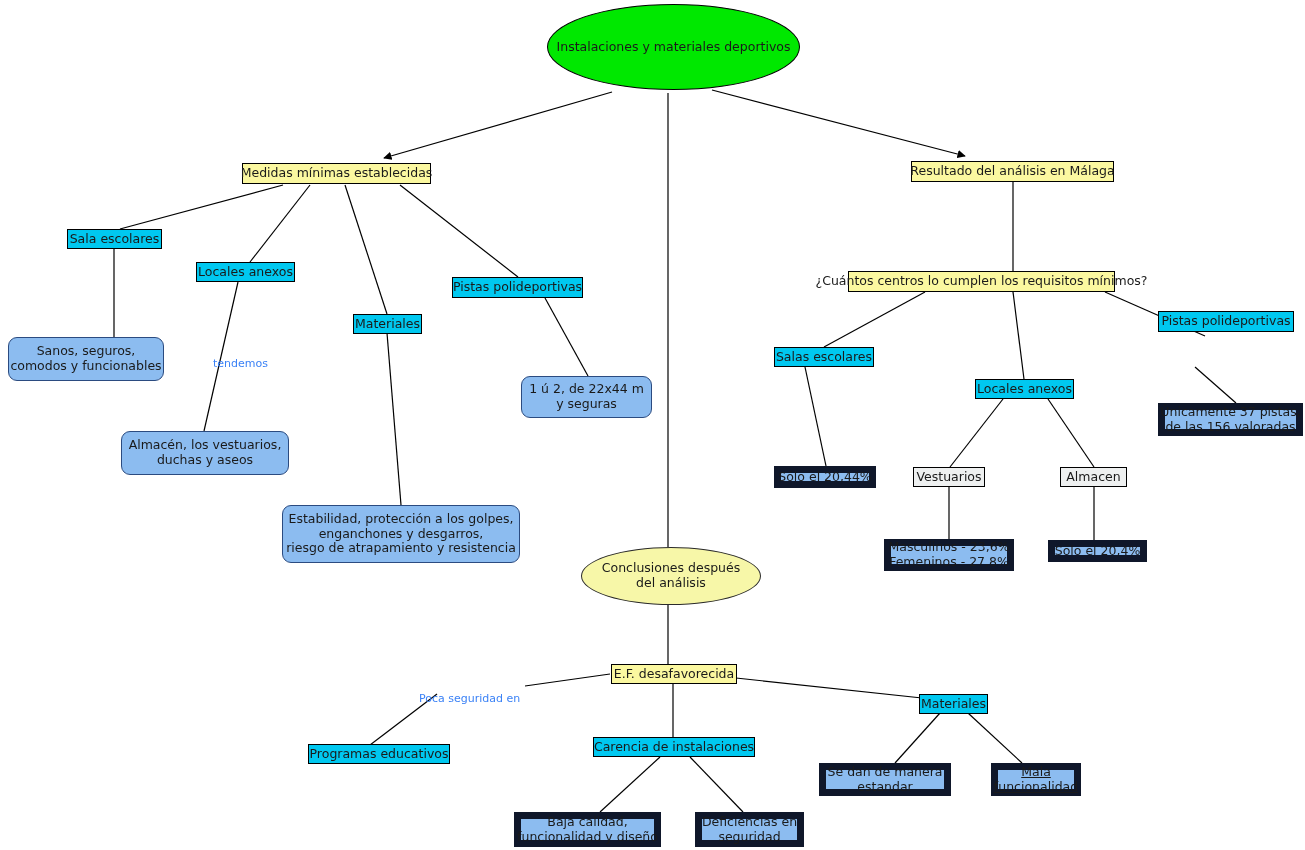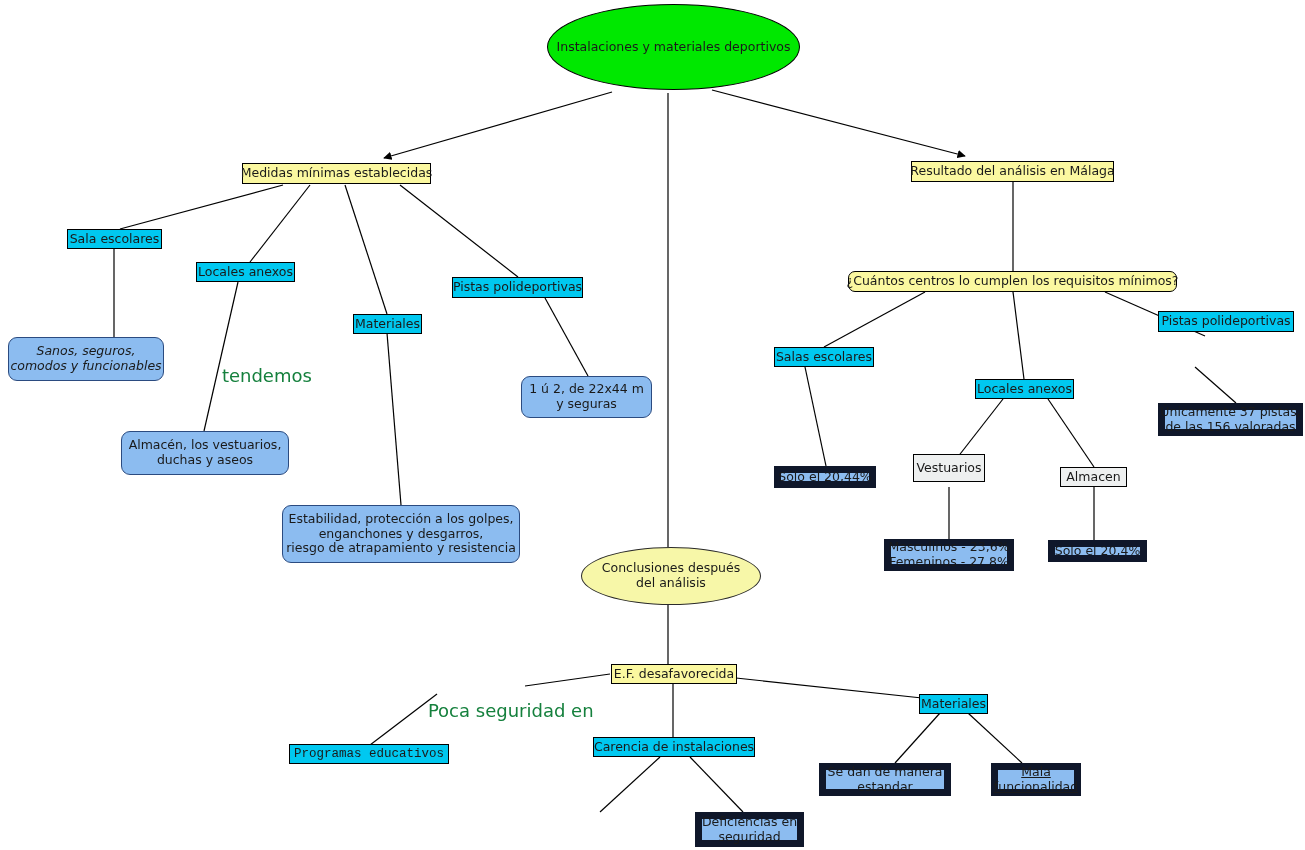--- a/index.html
+++ b/index.html
@@ -78,22 +78,22 @@
   .n-white {
     background: #eef0f0;
     border: 1px solid #000000;
     font-size: 12.5px;
     padding: 1px 5px;
   }
   .edge-label {
     position: absolute;
     background: transparent;
     font-family: "DejaVu Sans", sans-serif;
-    font-size: 18px;
-    color: #15803d;
+    font-size: 11px;
+    color: #3b82f6;
     white-space: pre;
     z-index: 3;
   }
 </style>
 </head>
 <body>
 
 <div id="canvas">
 
   <svg id="edges" viewBox="0 0 1305 850" xmlns="http://www.w3.org/2000/svg">
@@ -173,21 +173,21 @@
   </div>
 
   <div class="node n-cyan" style="left:353px; top:314px; width:69px; height:20px;">
     <span>Materiales</span>
   </div>
 
   <div class="node n-cyan" style="left:452px; top:277px; width:131px; height:21px;">
     <span>Pistas polideportivas</span>
   </div>
 
-  <div class="node n-blue-round" style="left:8px; top:337px; width:156px; height:44px;font-style:italic;">
+  <div class="node n-blue-round" style="left:8px; top:337px; width:156px; height:44px;">
     <span>Sanos, seguros,
 comodos y funcionables</span>
   </div>
 
   <div class="node n-blue-round" style="left:282px; top:505px; width:238px; height:58px;">
     <span>Estabilidad, protección a los golpes,
 enganchones y desgarros,
 riesgo de atrapamiento y resistencia</span>
   </div>
 
@@ -198,41 +198,41 @@
 
   <div class="node n-blue-round" style="left:521px; top:376px; width:131px; height:42px;">
     <span>1 ú 2, de 22x44 m
 y seguras</span>
   </div>
 
   <div class="node n-yellow" style="left:911px; top:161px; width:203px; height:21px;">
     <span>Resultado del análisis en Málaga</span>
   </div>
 
-  <div class="node n-yellow" style="left:848px; top:271px; width:329px; height:21px;border-radius:7px;">
+  <div class="node n-yellow" style="left:848px; top:271px; width:267px; height:21px;">
     <span>¿Cuántos centros lo cumplen los requisitos mínimos?</span>
   </div>
 
   <div class="node n-cyan" style="left:774px; top:347px; width:100px; height:20px;">
     <span>Salas escolares</span>
   </div>
 
   <div class="node n-cyan" style="left:975px; top:379px; width:99px; height:20px;">
     <span>Locales anexos</span>
   </div>
 
   <div class="node n-cyan" style="left:1158px; top:311px; width:136px; height:21px;">
     <span>Pistas polideportivas</span>
   </div>
 
   <div class="node n-blue" style="left:774px; top:466px; width:102px; height:22px;">
     <span>Sólo el 20,44%</span>
   </div>
 
-  <div class="node n-white" style="left:913px; top:454px; width:72px; height:28px;">
+  <div class="node n-white" style="left:913px; top:467px; width:72px; height:20px;">
     <span>Vestuarios</span>
   </div>
 
   <div class="node n-white" style="left:1060px; top:467px; width:67px; height:20px;">
     <span>Almacen</span>
   </div>
 
   <div class="node n-blue" style="left:884px; top:539px; width:130px; height:32px;">
     <span>Masculinos - 23,6%
 Femeninos - 27,8%</span>
@@ -249,32 +249,36 @@
 
   <div class="node n-ellipse-yellow" style="left:581px; top:547px; width:180px; height:58px;">
     <span>Conclusiones después
 del análisis</span>
   </div>
 
   <div class="node n-yellow" style="left:611px; top:664px; width:126px; height:20px;">
     <span>E.F. desafavorecida</span>
   </div>
 
-  <div class="node n-cyan" style="left:289px; top:744px; width:160px; height:20px;font-family:Liberation Mono, monospace;">
+  <div class="node n-cyan" style="left:308px; top:744px; width:142px; height:20px;">
     <span>Programas educativos</span>
   </div>
 
   <div class="node n-cyan" style="left:593px; top:737px; width:162px; height:20px;">
     <span>Carencia de instalaciones</span>
   </div>
 
   <div class="node n-cyan" style="left:919px; top:694px; width:69px; height:20px;">
     <span>Materiales</span>
   </div>
 
+  <div class="node n-blue" style="left:514px; top:812px; width:147px; height:35px;">
+    <span>Baja calidad,
+funcionalidad y diseño</span>
+  </div>
 
   <div class="node n-blue" style="left:695px; top:812px; width:109px; height:35px;">
     <span>Deficiencias en
 seguridad</span>
   </div>
 
   <div class="node n-blue" style="left:819px; top:763px; width:132px; height:33px;">
     <span>Se dan de manera
 estandar</span>
   </div>

